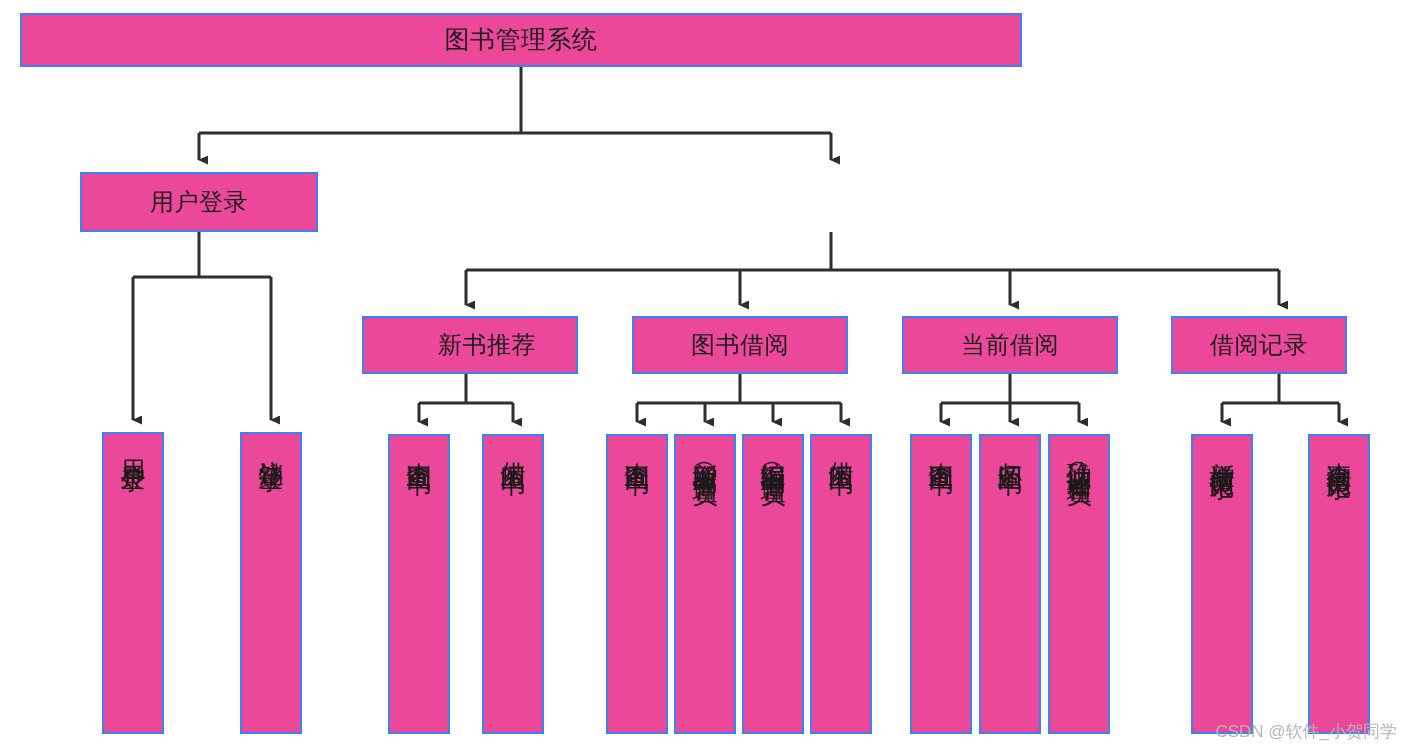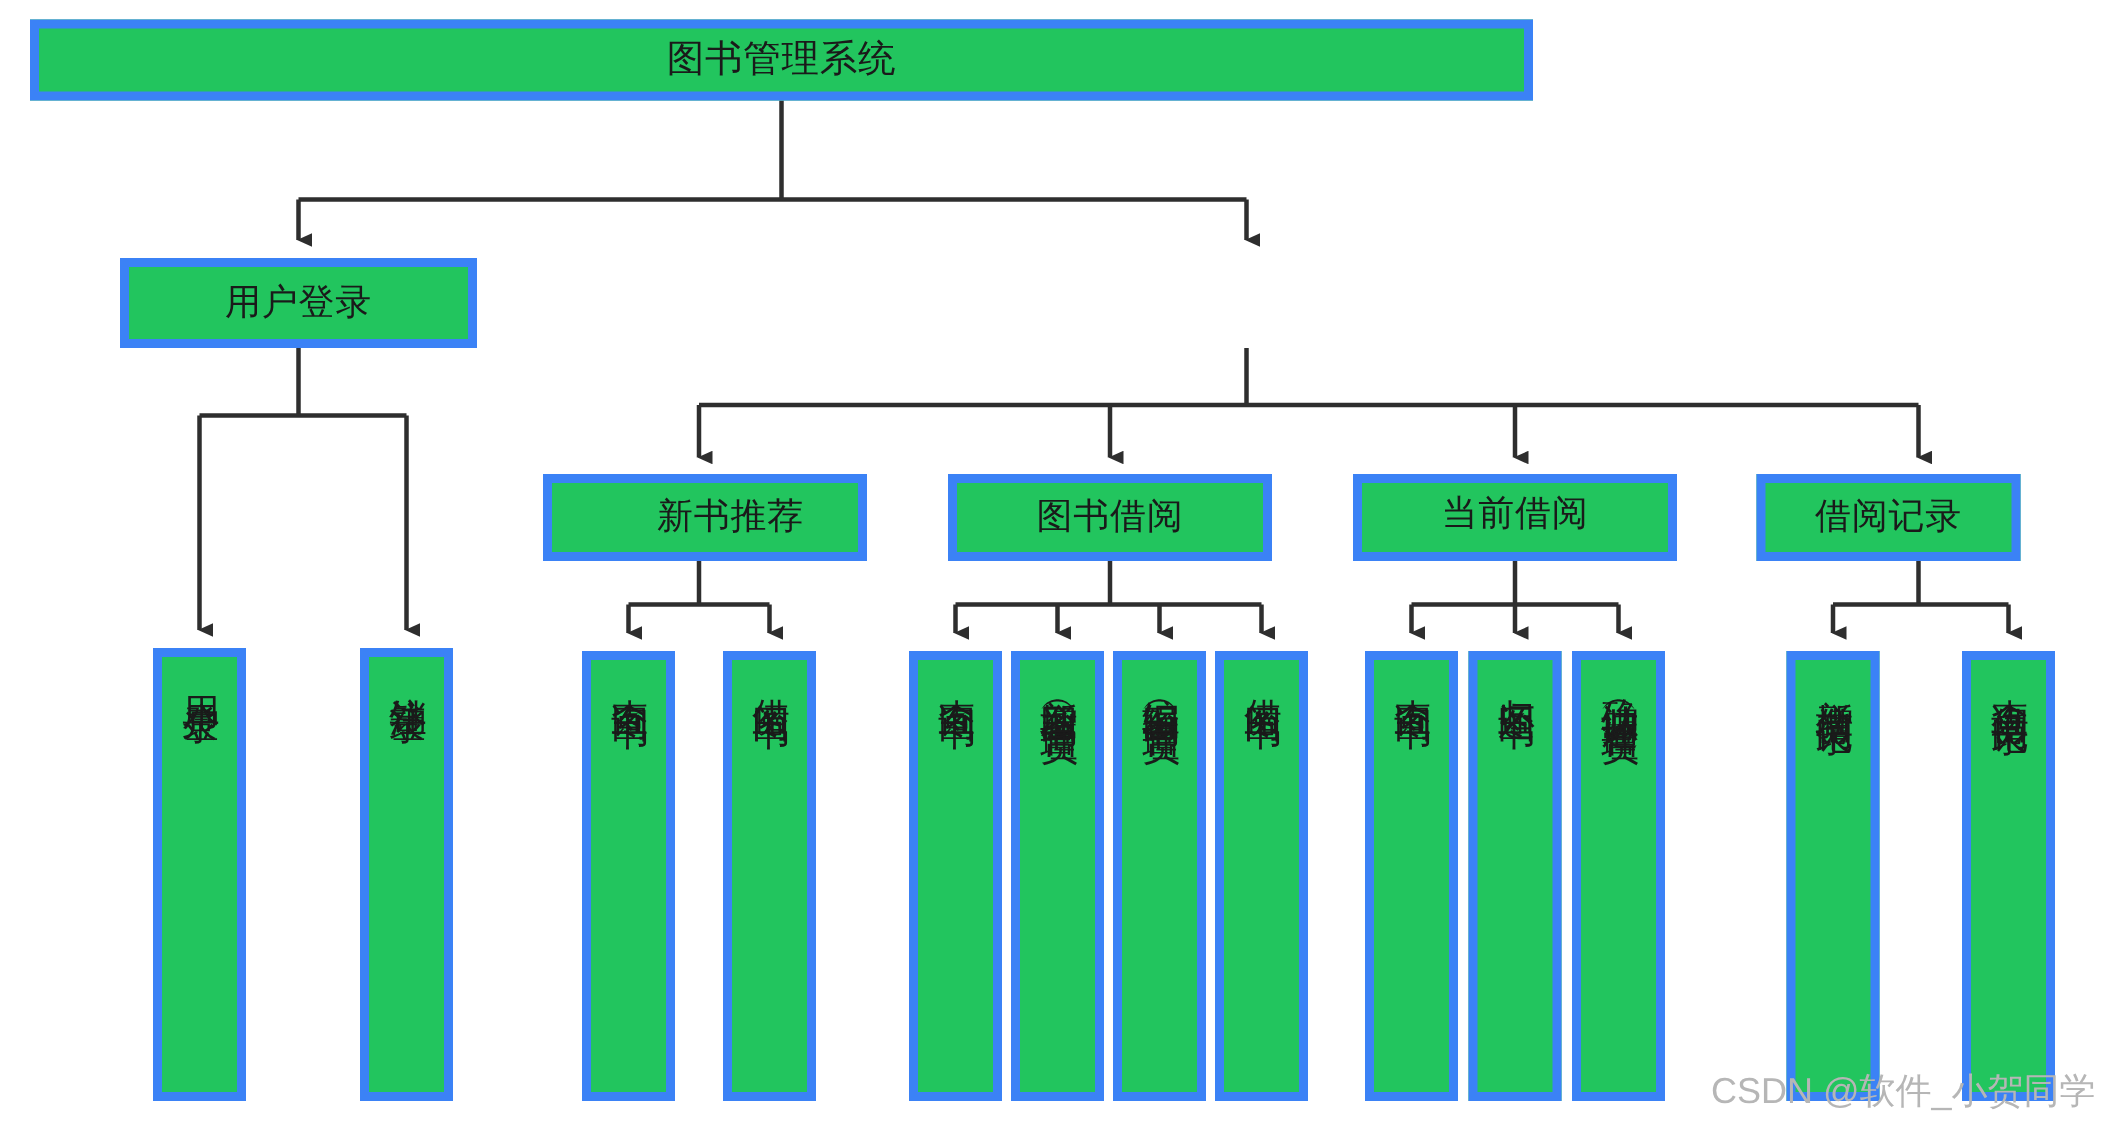--- a/index.html
+++ b/index.html
@@ -22,22 +22,22 @@
     position: absolute;
     left: 0;
     top: 0;
     width: 1405px;
     height: 747px;
     pointer-events: none;
   }
   .node {
     position: absolute;
     box-sizing: border-box;
-    background: #22c55e;
-    border: 6px solid #3b82f6;
+    background: #ec4899;
+    border: 2px solid #3b82f6;
     display: flex;
     align-items: center;
     justify-content: center;
     color: #1a1a1a;
     z-index: 2;
   }
   .node-label {
     display: block;
     text-align: center;
     line-height: 1.18;
@@ -61,21 +61,21 @@
     text-orientation: upright;
     font-size: 25px;
     line-height: 1.0;
     letter-spacing: 3px;
     white-space: nowrap;
   }
   .watermark {
     position: absolute;
     right: 8px;
     bottom: 4px;
-    font-size: 24px;
+    font-size: 17px;
     color: #b6b6b6;
     z-index: 5;
     white-space: nowrap;
     font-family: "Liberation Sans", "DejaVu Sans", sans-serif;
   }
 </style>
 </head>
 <body>
 
 <div id="diagram-root">
@@ -140,21 +140,21 @@
 
 
   <div class="node h" style="left:362px; top:316px; width:216px; height:58px;padding-left:34px;">
     <span class="node-label">新书推荐</span>
   </div>
 
   <div class="node h" style="left:632px; top:316px; width:216px; height:58px;">
     <span class="node-label">图书借阅</span>
   </div>
 
-  <div class="node h" style="left:902px; top:316px; width:216px; height:58px;font-family:Liberation Mono, monospace;">
+  <div class="node h" style="left:902px; top:316px; width:216px; height:58px;">
     <span class="node-label">当前借阅</span>
   </div>
 
   <div class="node h" style="left:1171px; top:316px; width:176px; height:58px;">
     <span class="node-label">借阅记录</span>
   </div>
 
   <div class="node v" style="left:102px; top:432px; width:62px; height:302px;">
     <span class="node-label">用户登录</span>
   </div>

